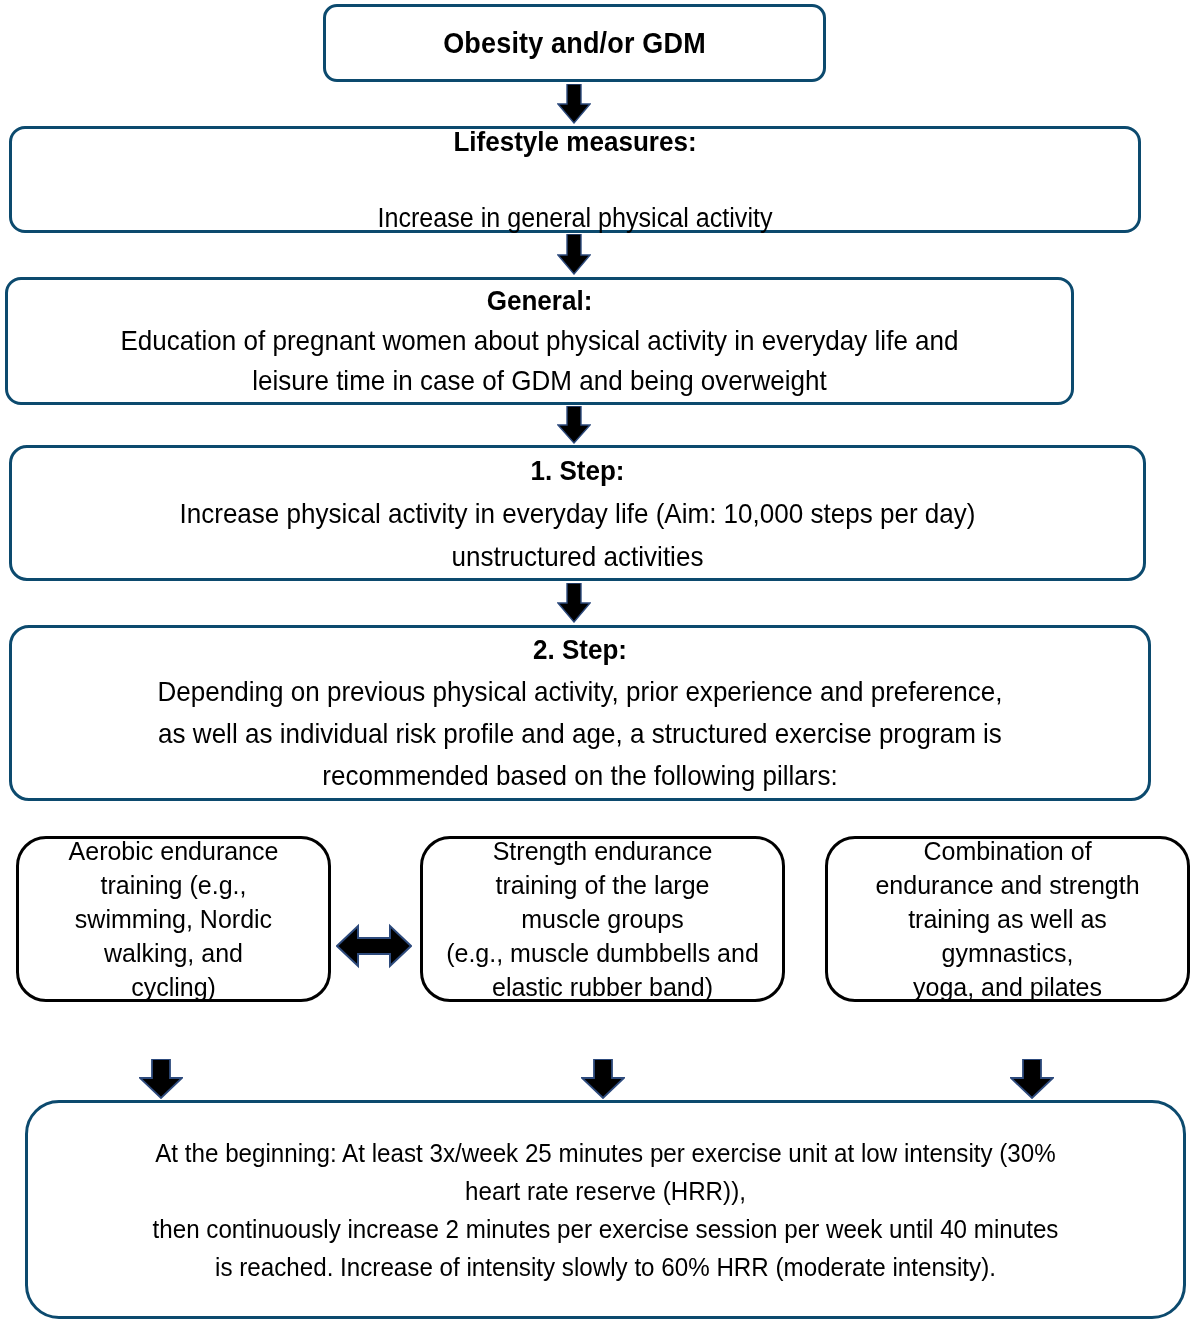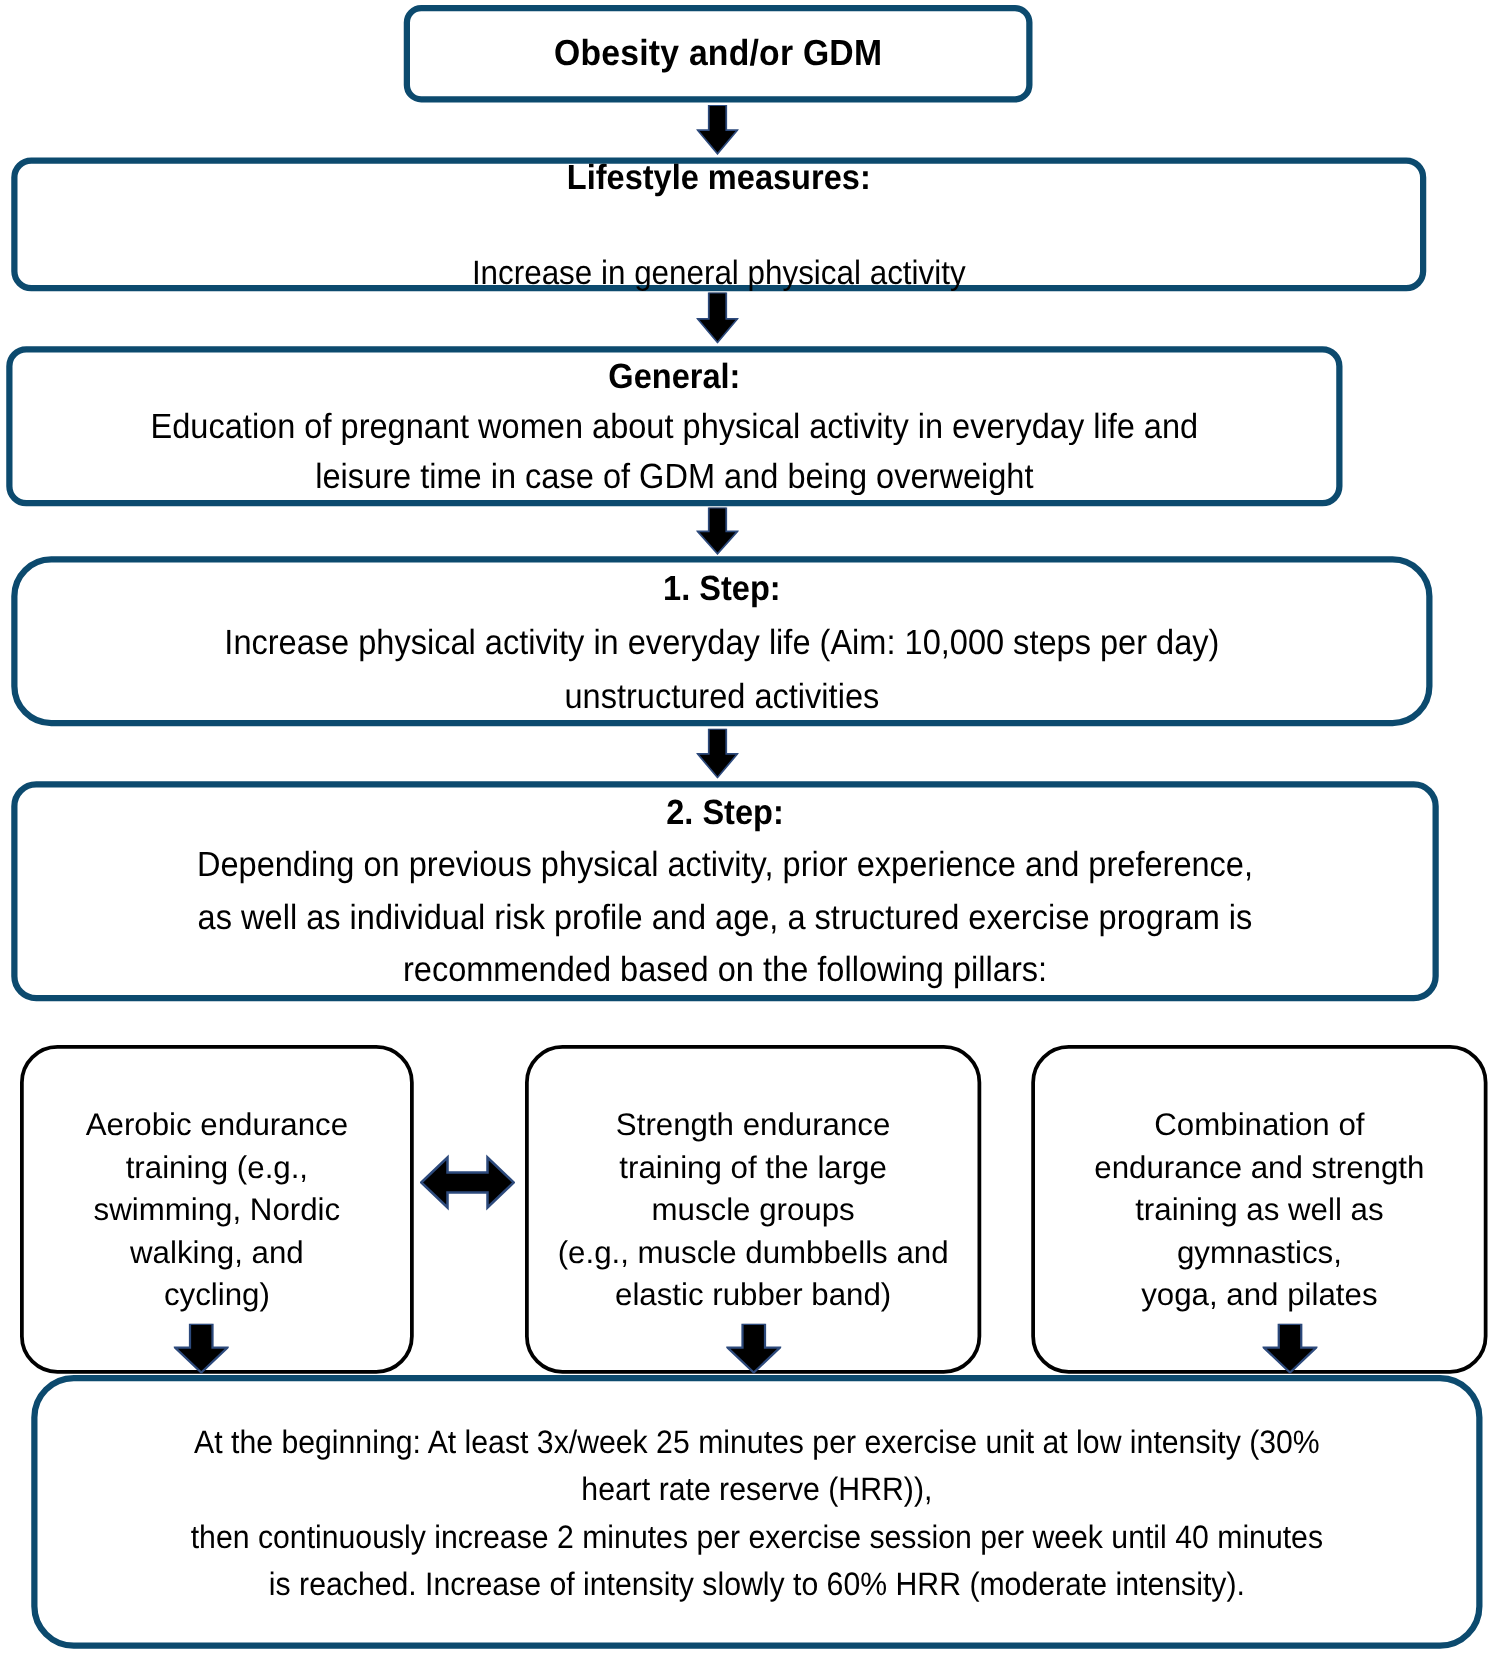--- a/index.html
+++ b/index.html
@@ -13,21 +13,21 @@
     position: relative;
     overflow: hidden;
     font-family: "Liberation Sans", sans-serif;
     color: #000000;
   }
 
   
   .node {
     position: absolute;
     box-sizing: border-box;
-    border: 5px solid #0c4a6e;
+    border: 3px solid #0c4a6e;
     border-radius: 22px;
     background: #ffffff;
     display: flex;
     flex-direction: column;
     align-items: center;
     justify-content: center;
     text-align: center;
   }
   .node .hdr {
     font-weight: bold;
@@ -63,37 +63,37 @@
 
   #n-general {
     left: 5px; top: 277px; width: 1069px; height: 128px;
     border-radius: 16px;
   }
   #n-general .hdr { font-size: 28px; line-height: 40px; }
   #n-general .ln  { font-size: 28px; line-height: 40px; }
 
   #n-step1 {
     left: 9px; top: 445px; width: 1137px; height: 136px;
-    border-radius: 32px;
+    border-radius: 18px;
   }
   #n-step1 .hdr { font-size: 28px; line-height: 43px; }
   #n-step1 .ln  { font-size: 28px; line-height: 43px; }
 
   #n-step2 {
     left: 9px; top: 625px; width: 1142px; height: 176px;
     border-radius: 20px;
   }
   #n-step2 .hdr { font-size: 28px; line-height: 42px; }
   #n-step2 .ln  { font-size: 28px; line-height: 42px; }
 
   
   .pillar {
     position: absolute;
     top: 836px;
-    height: 263px;
+    height: 166px;
     box-sizing: border-box;
     border: 3px solid #000000;
     border-radius: 30px;
     background: #ffffff;
     display: flex;
     align-items: center;
     justify-content: center;
     text-align: center;
     padding: 6px 10px;
   }

